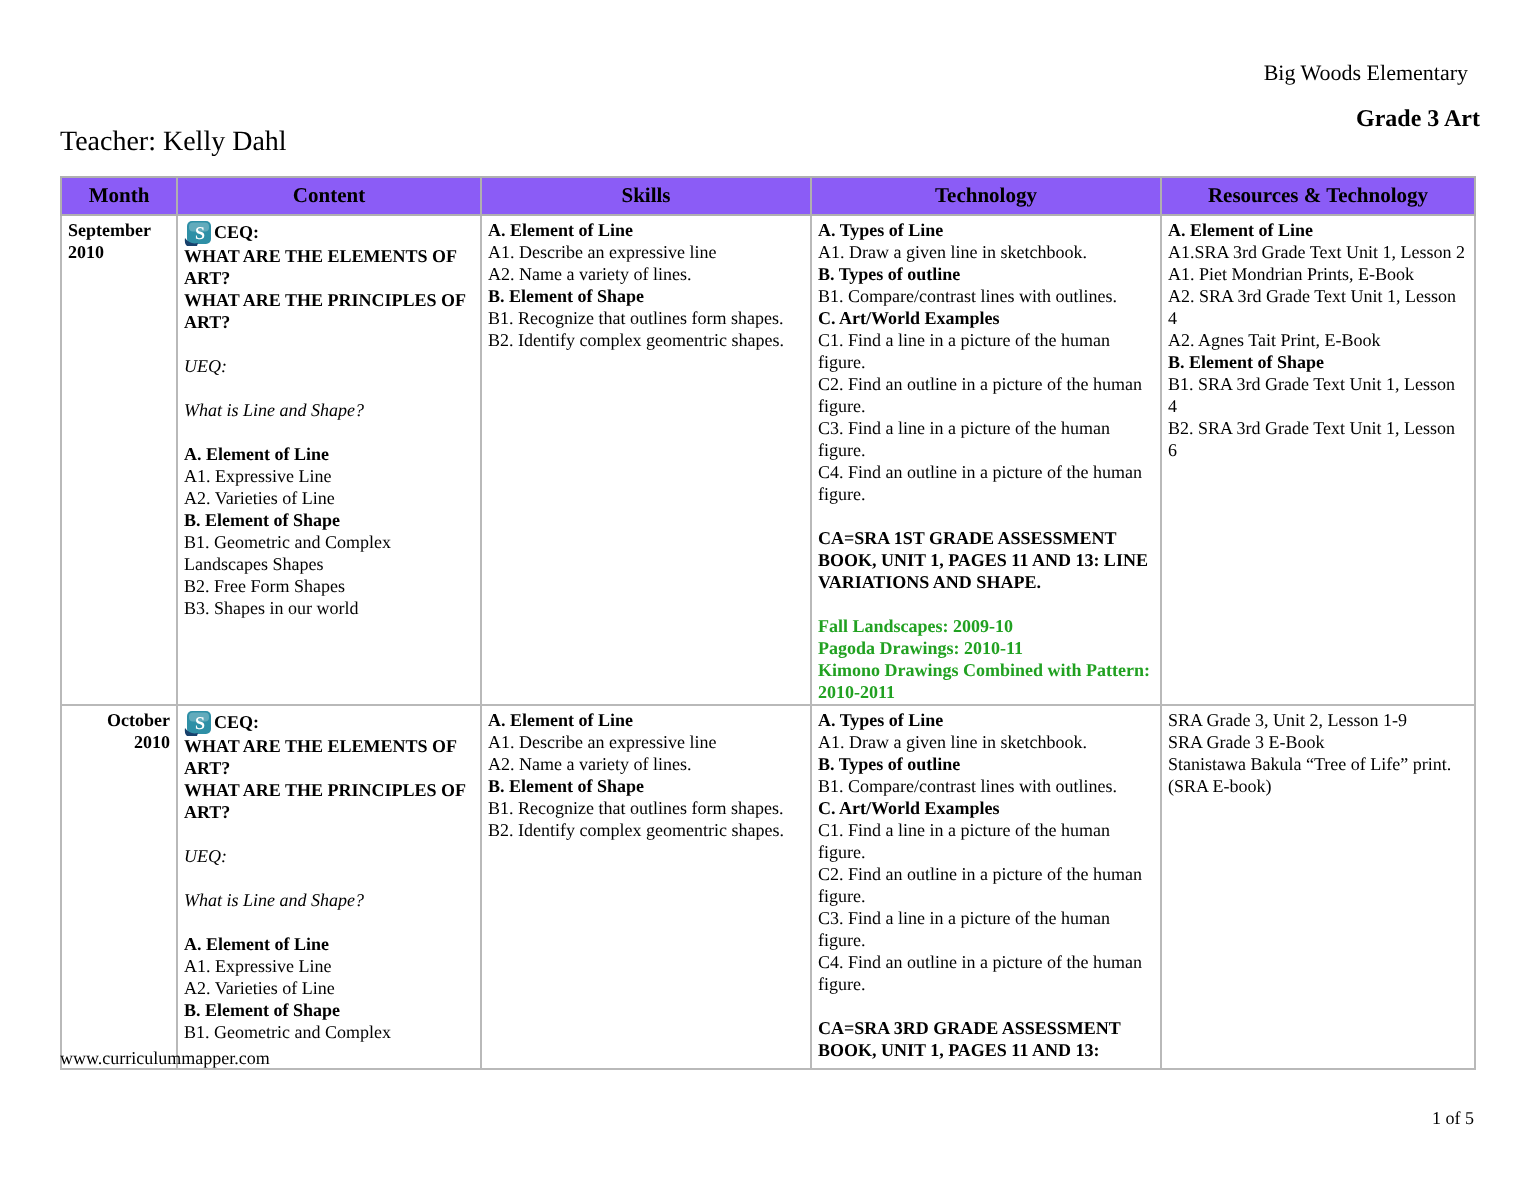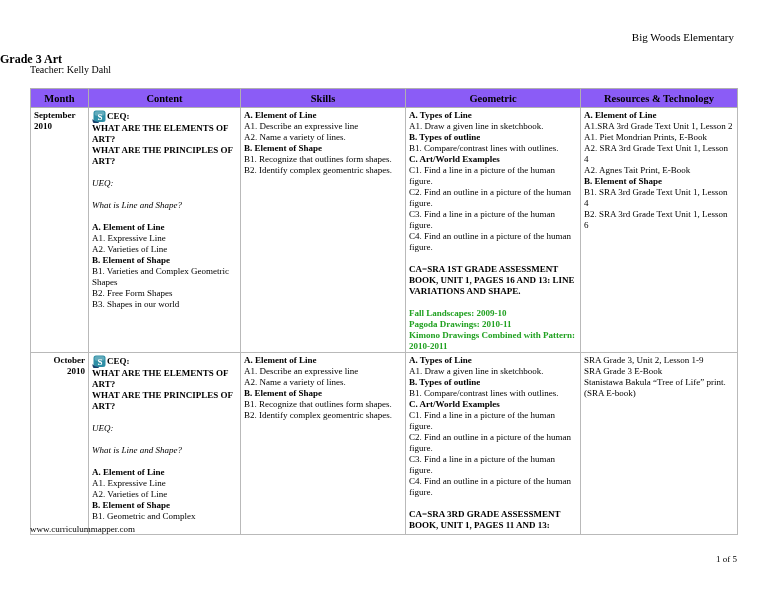--- a/index.html
+++ b/index.html
@@ -1,22 +1,22 @@
 <!DOCTYPE html>
 <html><head>
 <meta charset="utf-8">
 <style>
   html,body{margin:0;padding:0;background:#fff;}
   .page{
     position:relative;width:768px;height:593px;background:#ffffff;
     font-family:"Liberation Serif","DejaVu Serif",serif;color:#000;overflow:hidden;
   }
   .school{position:absolute;top:31px;right:34px;font-size:11px;}
-  .title{position:absolute;top:52px;left:0;width:740px;text-align:left;font-size:12px;font-weight:bold;}
-  .teacher{position:absolute;top:64px;left:30px;font-size:10px;}
+  .title{position:absolute;top:52px;left:0;width:740px;text-align:right;font-size:12px;font-weight:bold;}
+  .teacher{position:absolute;top:64px;left:30px;font-size:14px;}
   table.curr{
     position:absolute;left:30px;top:88px;width:707px;
     border-collapse:collapse;table-layout:fixed;
   }
   table.curr th{
     background:#8b5cf6;border:1px solid #b0b0b0;
     font-size:10.5px;font-weight:bold;text-align:center;
     height:16px;padding:1px 2px;
   }
   table.curr td{
@@ -50,21 +50,21 @@
         <col style="width:152px">
         <col style="width:165px">
         <col style="width:175px">
         <col style="width:157px">
     </colgroup>
     <thead>
       <tr>
         <th>Month</th>
         <th>Content</th>
         <th>Skills</th>
-        <th>Geometric</th>
+        <th>Technology</th>
         <th>Resources &amp; Technology</th>
       </tr>
     </thead>
     <tbody>
         <tr>
           <td>
             <div class="cw month" style="height: 240px;">
               <div class="ln b">September 2010</div>
             </div>
           </td>
@@ -83,21 +83,21 @@
               <div class="ln b">WHAT ARE THE PRINCIPLES OF ART?</div>
               <div class="ln sp"></div>
               <div class="ln i">UEQ:</div>
               <div class="ln sp"></div>
               <div class="ln i">What is Line and Shape?</div>
               <div class="ln sp"></div>
               <div class="ln b">A. Element of Line</div>
               <div class="ln ">A1. Expressive Line</div>
               <div class="ln ">A2. Varieties of Line</div>
               <div class="ln b">B. Element of Shape</div>
-              <div class="ln ">B1. Varieties and Complex Geometric Shapes</div>
+              <div class="ln ">B1. Geometric and Complex Landscapes Shapes</div>
               <div class="ln ">B2. Free Form Shapes</div>
               <div class="ln ">B3. Shapes in our world</div>
             </div>
           </td>
           <td>
             <div class="cw" style="height: 240px;">
               <div class="ln b">A. Element of Line</div>
               <div class="ln ">A1. Describe an expressive line</div>
               <div class="ln ">A2. Name a variety of lines.</div>
               <div class="ln b">B. Element of Shape</div>
@@ -110,21 +110,21 @@
               <div class="ln b">A. Types of Line</div>
               <div class="ln ">A1. Draw a given line in sketchbook.</div>
               <div class="ln b">B. Types of outline</div>
               <div class="ln ">B1. Compare/contrast lines with outlines.</div>
               <div class="ln b">C. Art/World Examples</div>
               <div class="ln ">C1. Find a line in a picture of the human figure.</div>
               <div class="ln ">C2. Find an outline in a picture of the human figure.</div>
               <div class="ln ">C3. Find a line in a picture of the human figure.</div>
               <div class="ln ">C4. Find an outline in a picture of the human figure.</div>
               <div class="ln sp"></div>
-              <div class="ln b">CA=SRA 1ST GRADE ASSESSMENT BOOK, UNIT 1, PAGES 16 AND 13: LINE VARIATIONS AND SHAPE.</div>
+              <div class="ln b">CA=SRA 1ST GRADE ASSESSMENT BOOK, UNIT 1, PAGES 11 AND 13: LINE VARIATIONS AND SHAPE.</div>
               <div class="ln sp"></div>
               <div class="ln g" style="color: rgb(33, 161, 33);">Fall Landscapes: 2009-10</div>
               <div class="ln g" style="color: rgb(33, 161, 33);">Pagoda Drawings: 2010-11</div>
               <div class="ln g" style="color: rgb(33, 161, 33);">Kimono Drawings Combined with Pattern: 2010-2011</div>
             </div>
           </td>
           <td>
             <div class="cw" style="height: 240px;">
               <div class="ln b">A. Element of Line</div>
               <div class="ln ">A1.SRA 3rd Grade Text Unit 1, Lesson 2</div>

